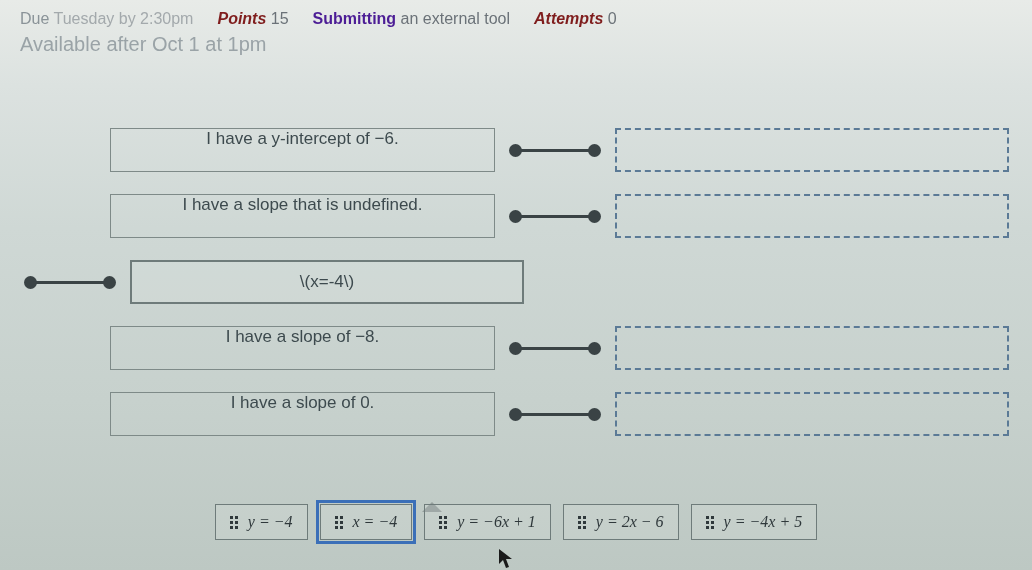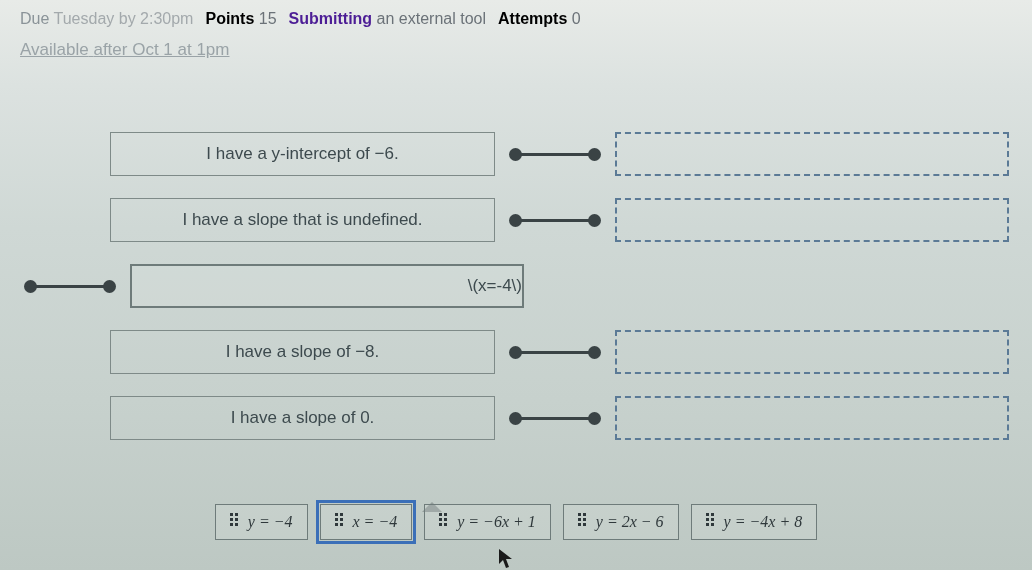--- a/index.html
+++ b/index.html
@@ -10,48 +10,48 @@
     background: linear-gradient(180deg, #e8ebe8 0%, #dce2e0 15%, #cfd8d5 40%, #c7d1cd 70%, #bdc8c3 100%);
     overflow: hidden;
     position: relative;
   }
 
   .header {
     padding: 10px 20px 2px 20px;
     color: #6b7278;
     font-size: 16px;
   }
-  .header-row1 { display: flex; gap: 12px; align-items: center; flex-wrap: wrap; }
+  .header-row1 { display: flex; gap: 24px; align-items: center; flex-wrap: wrap; }
   .header-row1 .due-label { color: #8a9398; }
   .header-row1 .due-val { color: #a3a9ac; }
   .header-row1 strong { color: #4c1d95; font-weight: bold; }
-  .header-row1 .lab { color: #000000; font-weight: bold; }
+  .header-row1 .lab { color: #7f1d1d; font-weight: bold; font-style: italic; }
   .header-row1 .val { color: #6b7278; }
-  .header-row2 { color: #9aa3a7; margin-top: 12px; font-size: 17px; text-decoration: underline; }
+  .header-row2 { color: #9aa3a7; margin-top: 5px; font-size: 20px; }
 
   .matching-area {
     position: relative;
     margin-top: 60px;
     padding: 0 10px;
   }
 
   .match-row {
     display: flex;
     align-items: center;
     height: 64px;
     margin-bottom: 2px;
   }
 
   .prompt-box {
     width: 385px;
     height: 44px;
     border: 1.5px solid #7e8a88;
     background: transparent;
     display: flex;
-    align-items: center;
+    align-items: flex-start;
     justify-content: center;
     color: #3d4a4e;
     font-size: 17px;
     margin-left: 100px;
   }
 
   .connector {
     flex: 0 0 120px;
     position: relative;
     height: 44px;
@@ -78,21 +78,21 @@
   .connector .line::before { left: -6px; }
   .connector .line::after { right: -6px; }
 
   .drop-zone {
     width: 394px;
     height: 44px;
     border: 2px dashed #5b7a96;
     background: transparent;
     display: flex;
     align-items: center;
-    justify-content: flex-end;
+    justify-content: center;
     color: #3d4a4e;
     font-size: 17px;
   }
   .drop-zone.filled {
     border: 2px solid #6e7b7a;
     background: rgba(255,255,255,0.08);
   }
 
   .answer-bank {
     position: absolute;
@@ -104,20 +104,21 @@
     gap: 12px;
     padding: 10px 0;
   }
   .answer-tile {
     border: 1.5px solid #6e7b7a;
     background: rgba(255,255,255,0.1);
     padding: 8px 14px;
     font-size: 16px;
     color: #2f383b;
     display: flex;
+    align-items: center;
     gap: 6px;
     cursor: grab;
   }
   .answer-tile.selected {
     outline: 3px solid #3b6fb8;
     outline-offset: 1px;
   }
   .drag-handle {
     display: inline-grid;
     grid-template-columns: repeat(2, 3px);
@@ -281,19 +282,19 @@
   </div>
   <div class="answer-tile">
     <span class="drag-handle">
         <span></span>
         <span></span>
         <span></span>
         <span></span>
         <span></span>
         <span></span>
       </span>
-    <span class="math">y = −4x + 8</span>
+    <span class="math">y = −4x + 5</span>
   </div>
 </div>
 
 <svg class="cursor" viewBox="0 0 16 22">
   <path d="M1 1 L1 16 L5 12 L8 20 L11 19 L8 11 L14 11 Z" fill="#1a1a1a"></path>
 </svg>
 
 </body></html>

